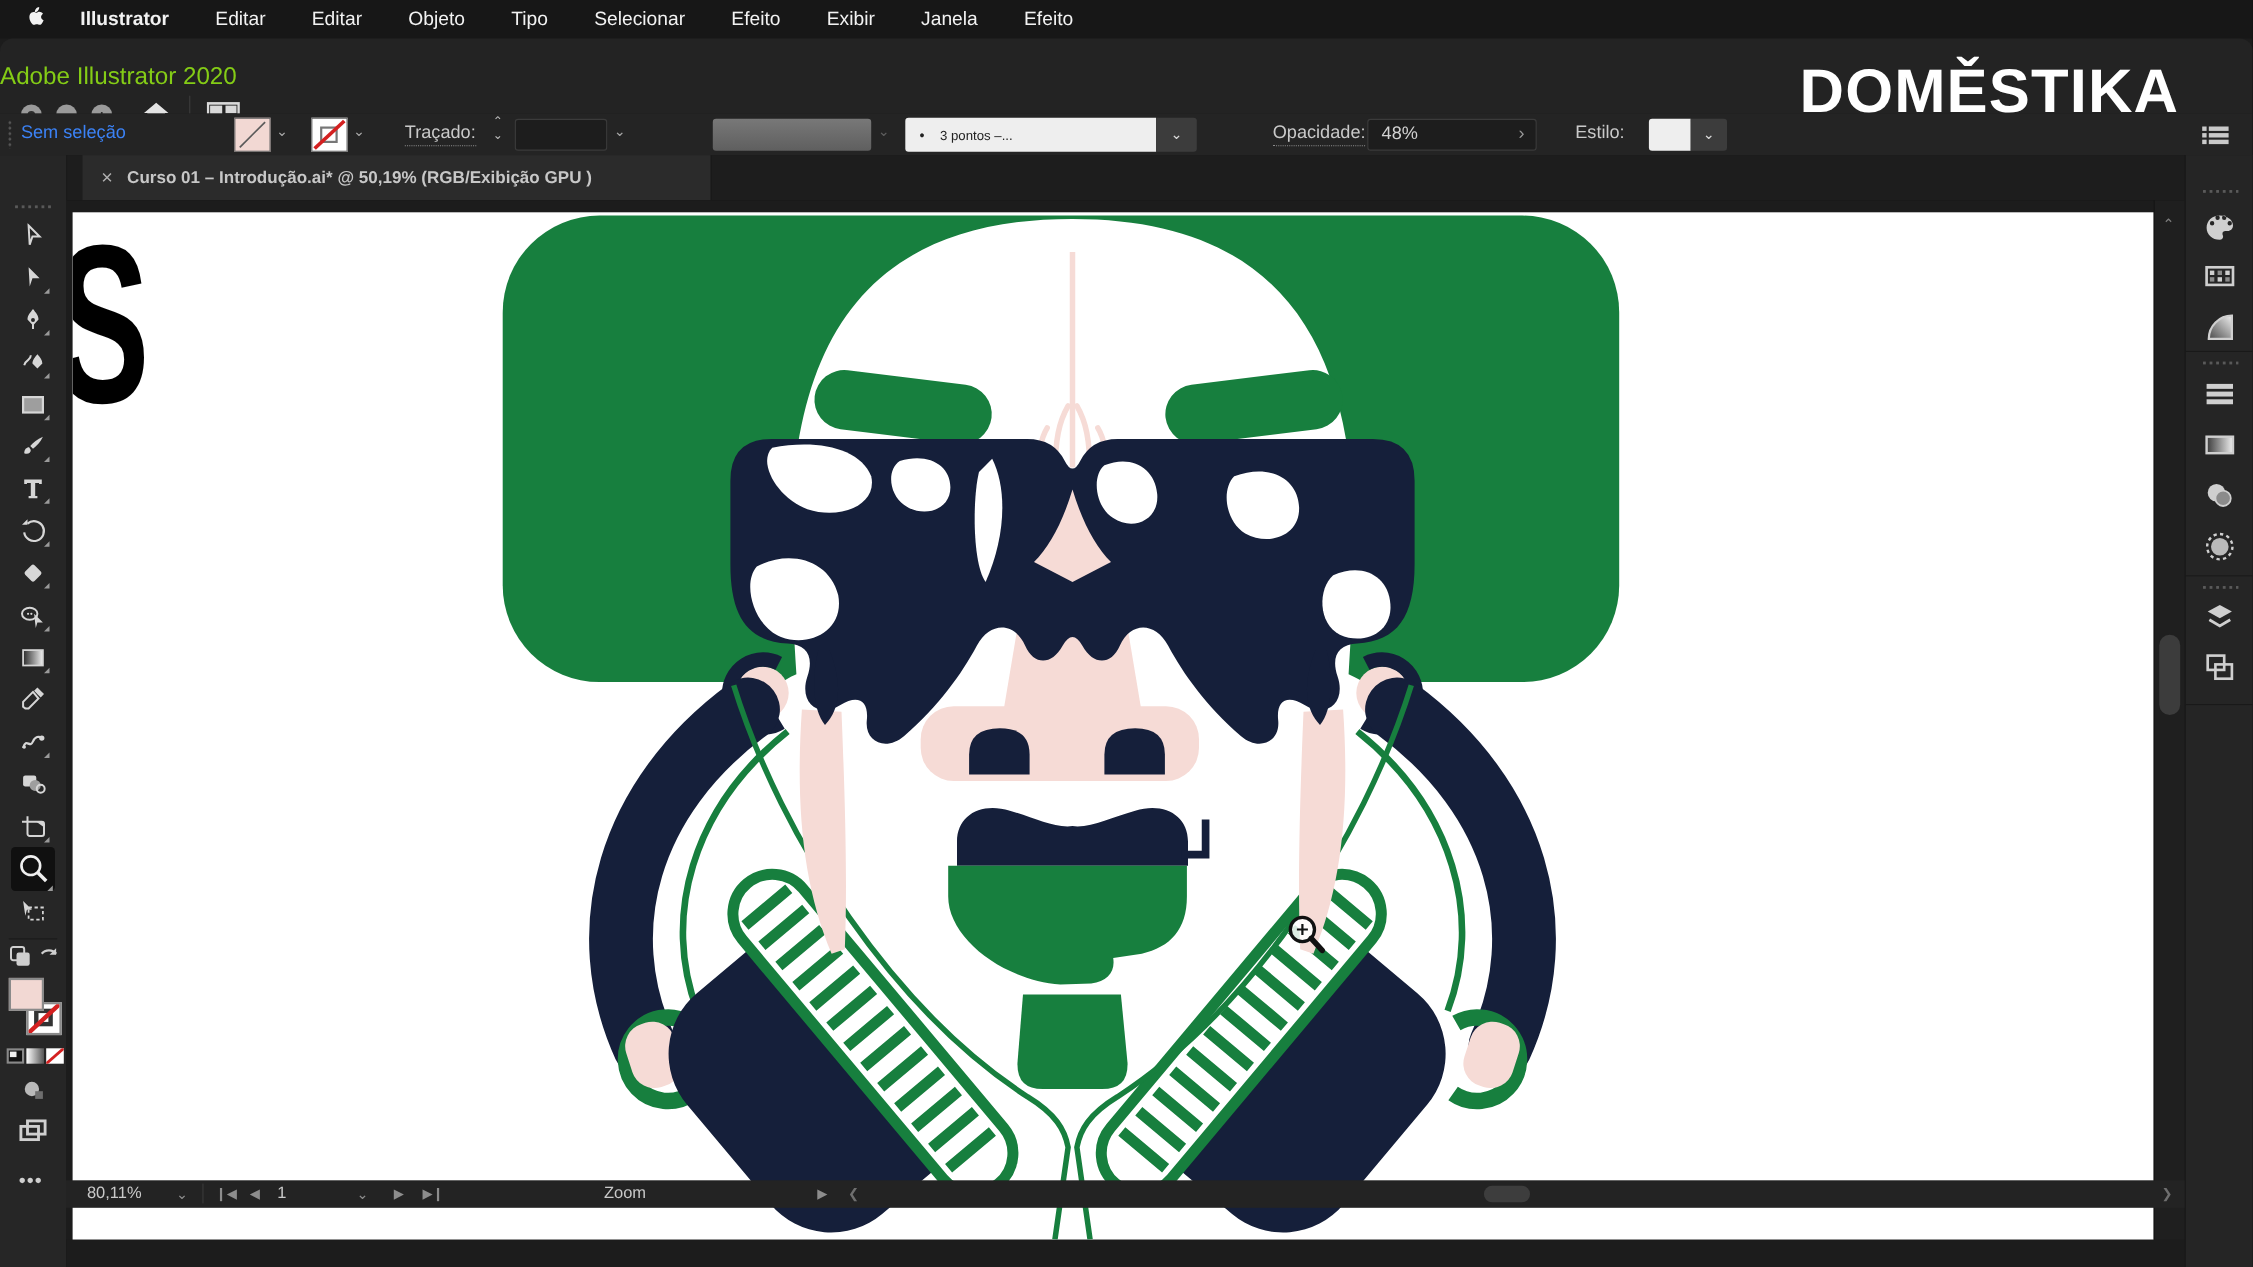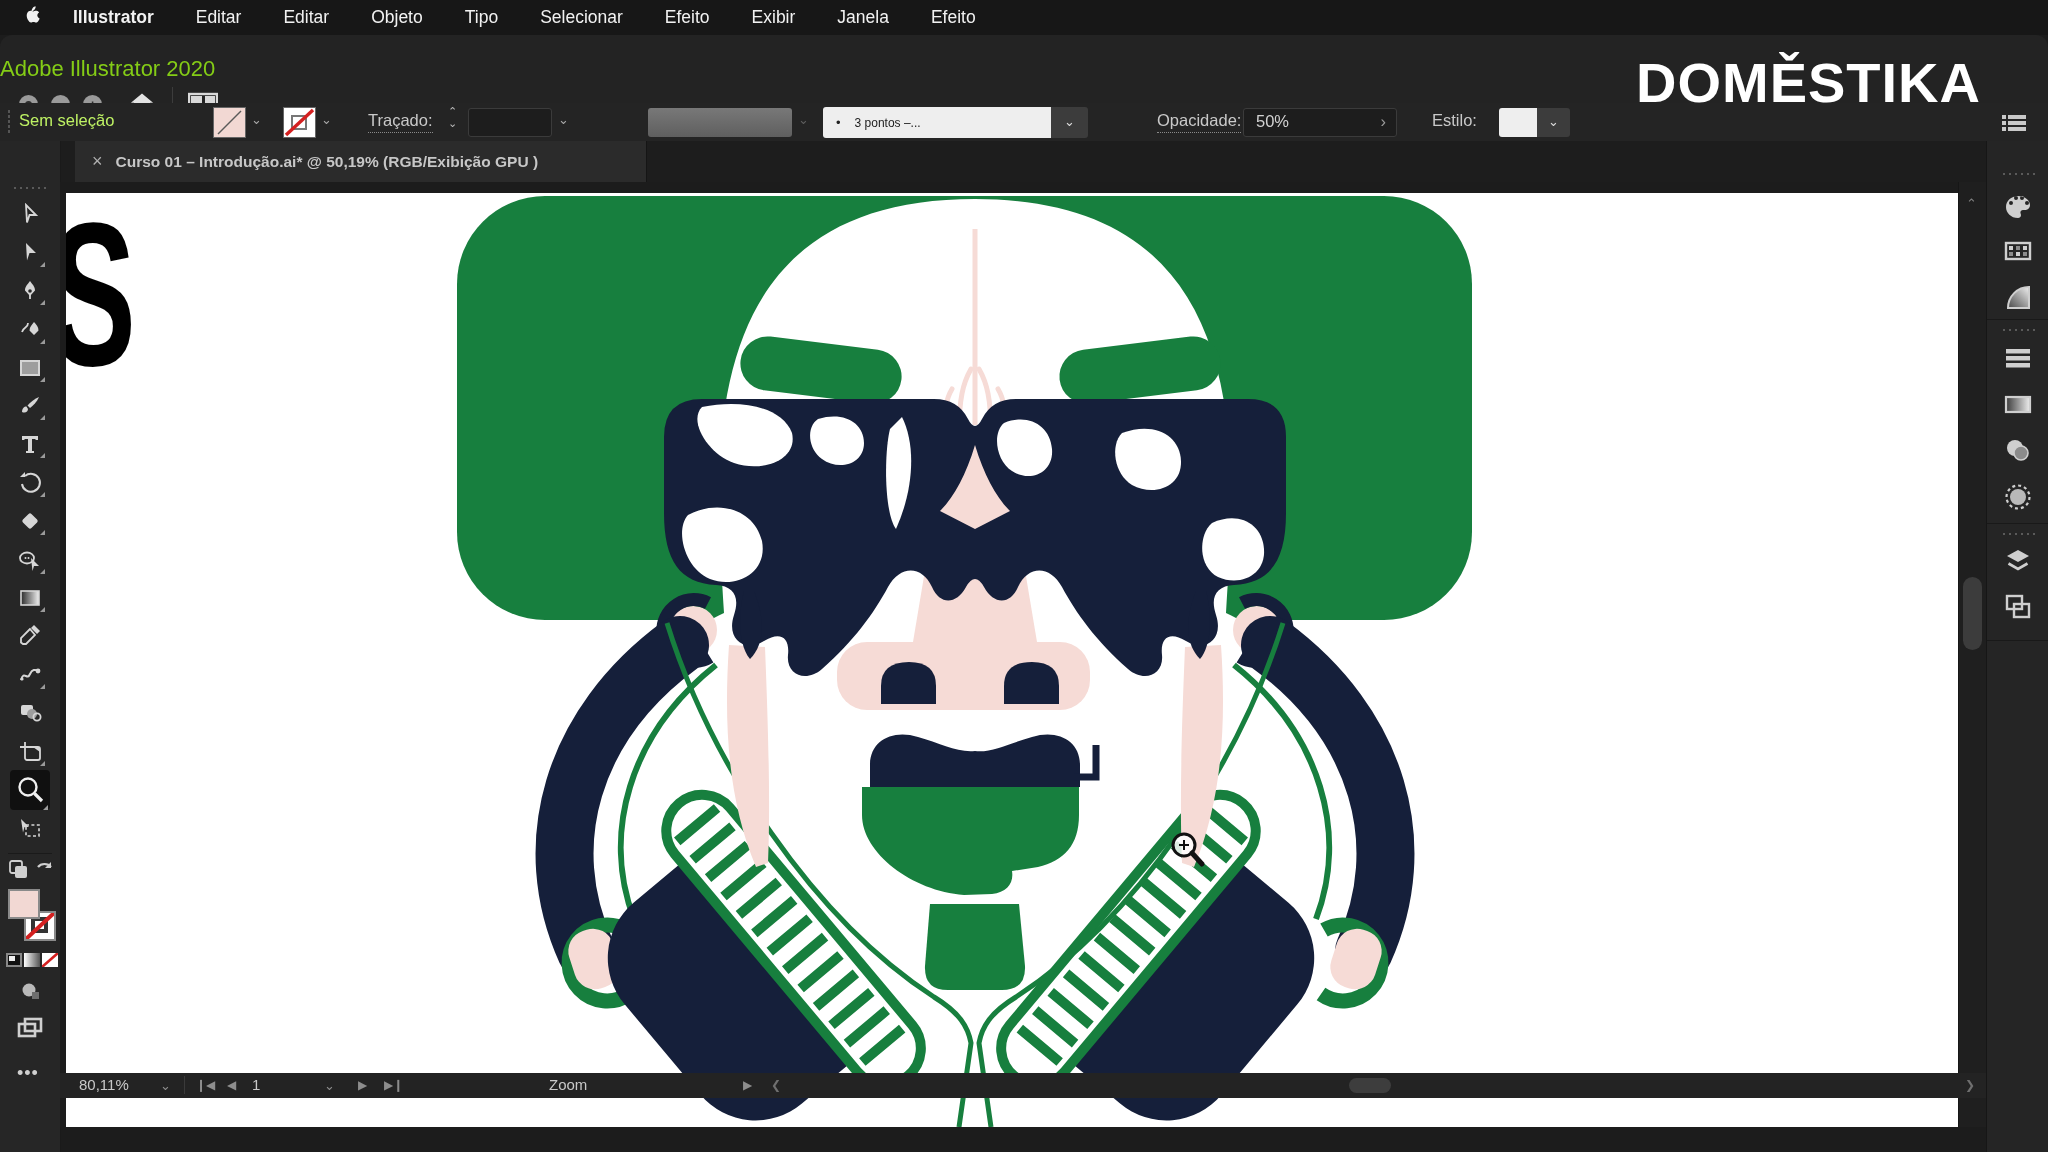--- a/index.html
+++ b/index.html
@@ -89,21 +89,21 @@
       <rect x="3" y="4" width="11" height="16" fill="#d9d9d9"></rect>
       <rect x="17" y="4" width="10" height="7" fill="#d9d9d9"></rect>
       <rect x="17" y="13" width="10" height="7" fill="#d9d9d9"></rect>
     </svg>
     <span class="ab chev" style="left:226px;top:62px;font-size:15px;">⌄</span>
     <div id="wintitle">Adobe Illustrator 2020</div>
   </div>
 
   <div id="controlbar" class="ab">
     <div class="ab dotcol" style="left:7px;top:6px;"></div>
-    <span class="ab" style="left:19px;top:8px;color:#bef264;">Sem seleção</span>
+    <span class="ab" style="left:19px;top:8px;color:#3b82f6;">Sem seleção</span>
 
     <div class="swatchbox ab" style="left:213px;top:4px;background:#f2d8d3;">
       <svg width="31" height="29">
           <line x1="4" y1="26" x2="27" y2="3" stroke="#5a5a5a" stroke-width="1.5"></line>
         </svg>
     </div>
     <span class="ab chev" style="left:251px;top:9px;">⌄</span>
 
     <div class="swatchbox ab" style="left:283px;top:4px;">
       <svg width="31" height="29">
@@ -122,21 +122,21 @@
     <span class="ab chev" style="left:798px;top:9px;color:#5e5e5e;">⌄</span>
 
     <div class="ab" style="left:823px;top:4px;width:228px;height:31px;background:#eeeeee;border-radius:3px 0 0 3px;color:#222;display:flex;align-items:center;">
       <span style="margin:0 14px 0 13px;font-size:13px;">•</span>
       <span style="font-size:12px;">3 pontos –...</span>
     </div>
     <div class="ab" style="left:1051px;top:4px;width:37px;height:31px;background:#3c3c3c;border-radius:0 3px 3px 0;text-align:center;color:#ddd;font-size:13px;line-height:29px;">⌄</div>
 
     <span class="ab dotted-u" style="left:1125px;top:8px;margin-left:32px;">Opacidade:</span>
     <div class="ab darkfield" style="left:1243px;top:5px;width:154px;color:#d2d2d2;">
-      <span style="position:absolute;left:12px;top:3px;">50%</span>
+      <span style="position:absolute;left:12px;top:3px;">48%</span>
       <span style="position:absolute;right:10px;top:3px;color:#9a9a9a;">›</span>
     </div>
 
     <span class="ab" style="left:1432px;top:8px;">Estilo:</span>
     <div class="ab" style="left:1499px;top:5px;width:38px;height:29px;background:#eeeeee;border-radius:3px 0 0 3px;"></div>
     <div class="ab" style="left:1537px;top:5px;width:33px;height:29px;background:#3c3c3c;border-radius:0 3px 3px 0;text-align:center;color:#ddd;font-size:13px;line-height:27px;">⌄</div>
 
     <svg class="ab" style="left:2000px;top:8px;" width="28" height="24" viewBox="0 0 28 24">
       <rect x="2" y="4" width="4" height="4" fill="#c9c9c9"></rect>
         <rect x="8" y="4" width="18" height="4" fill="#c9c9c9"></rect>

